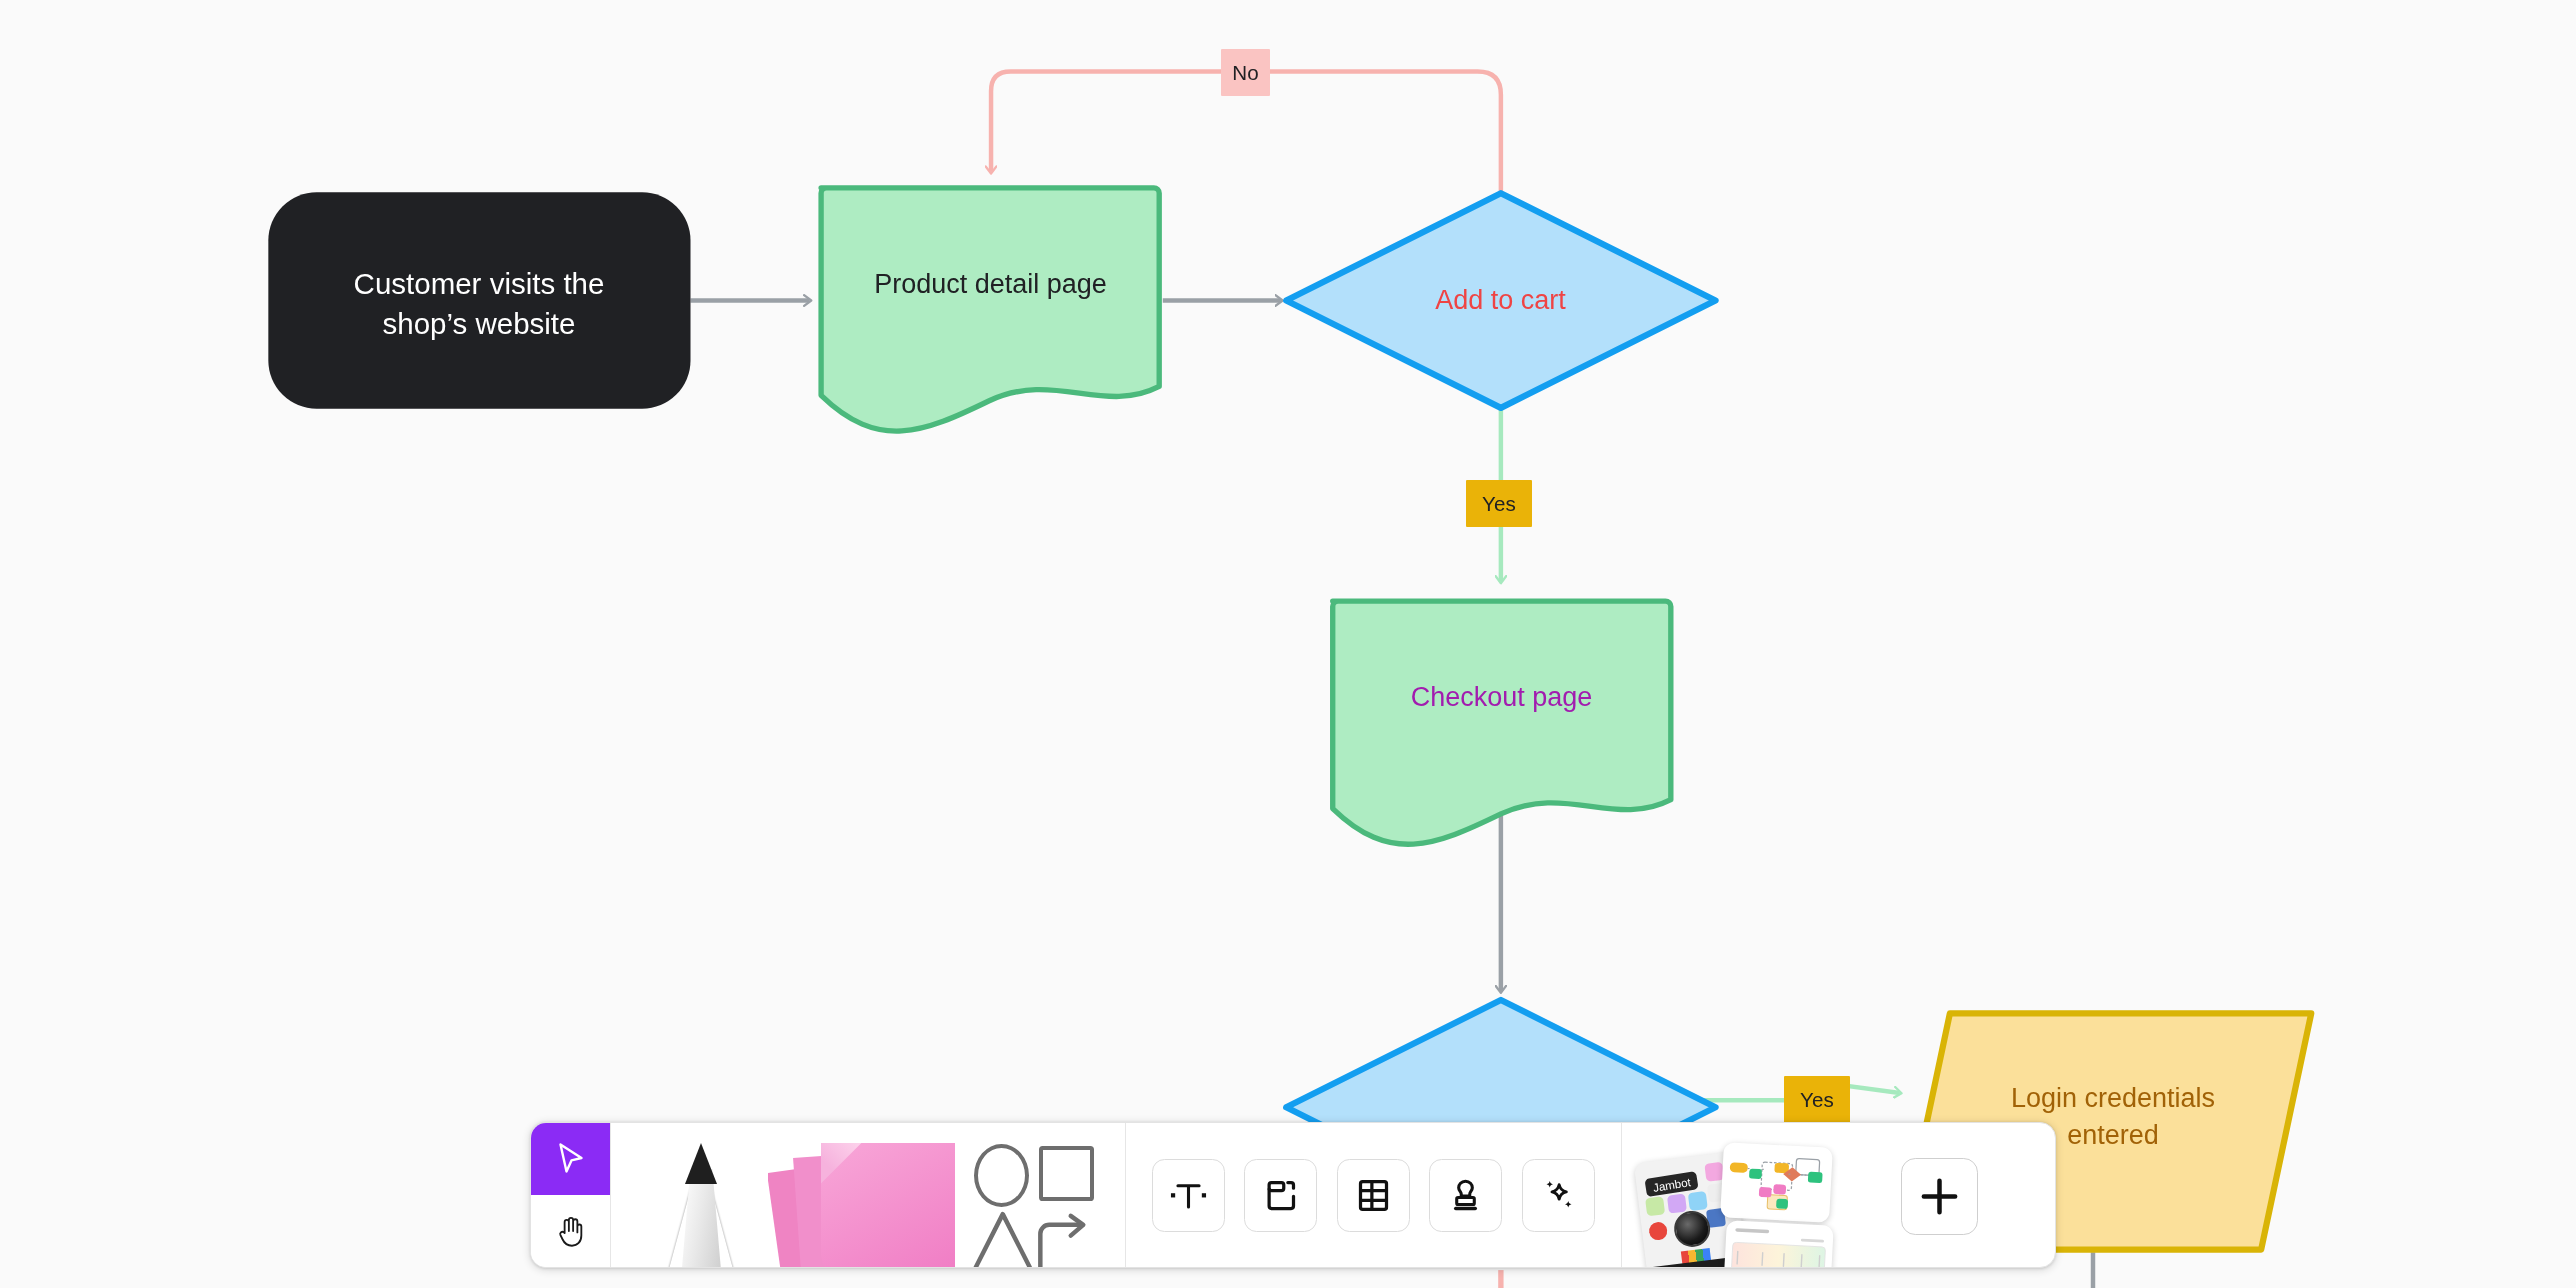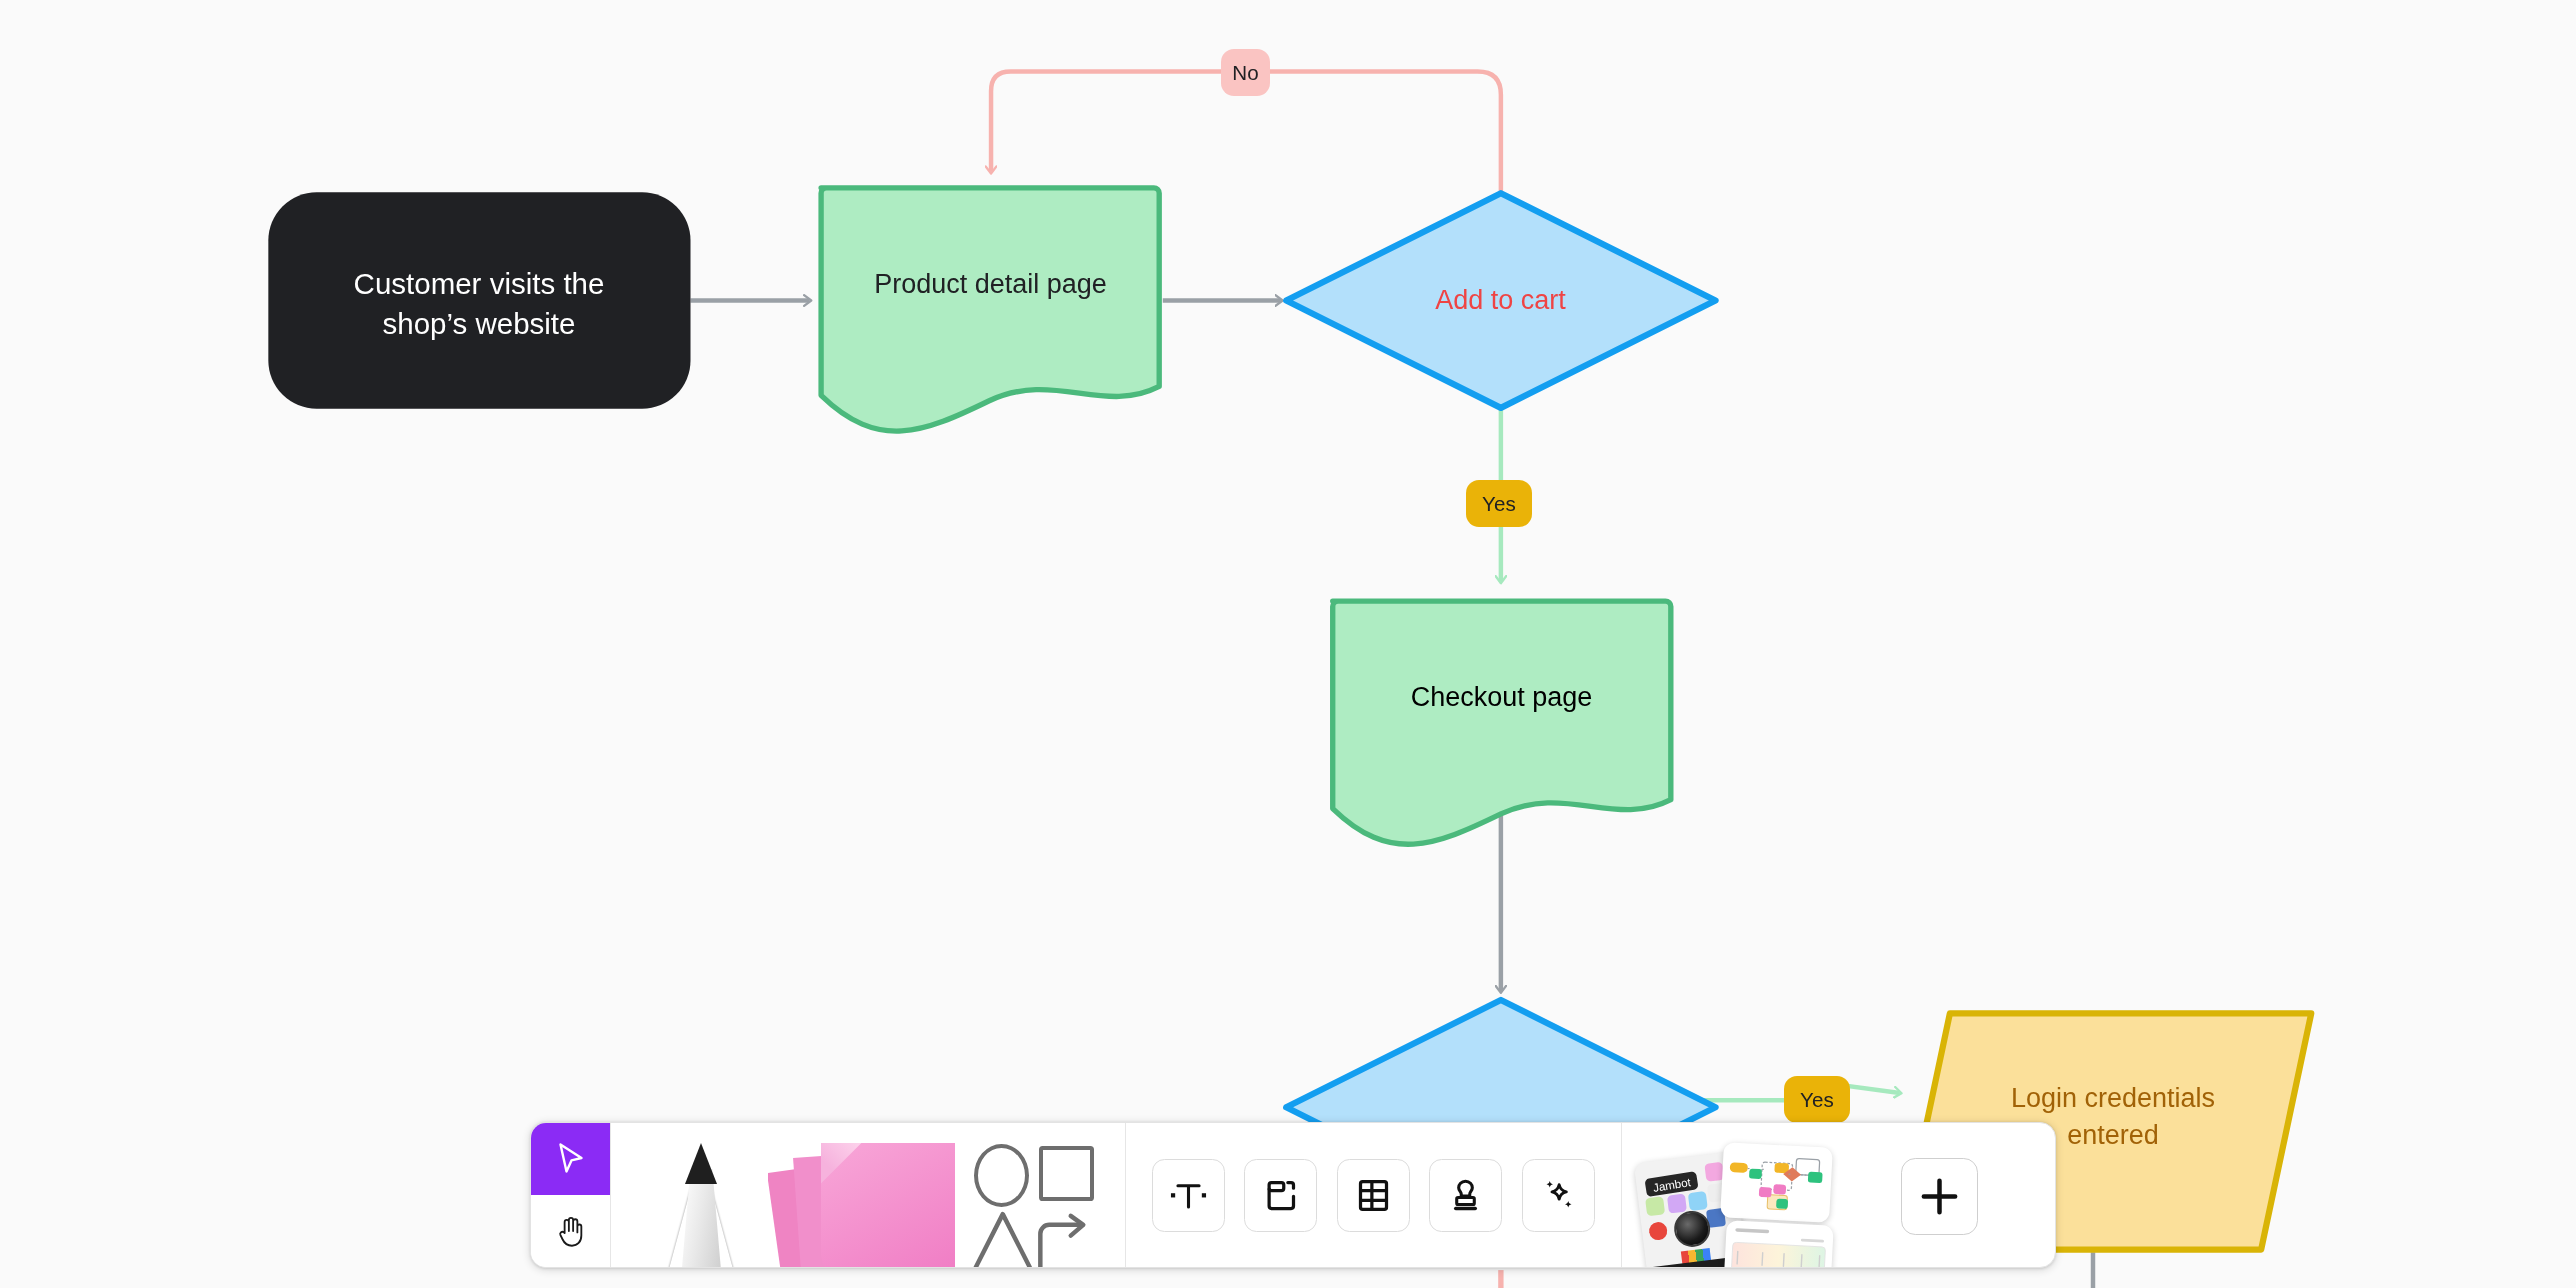--- a/index.html
+++ b/index.html
@@ -28,21 +28,21 @@
     text-align: center;
     line-height: 1.35;
     pointer-events: none;
     white-space: pre-line;
   }
 
   
   .chip {
     position: absolute;
     display: flex; align-items: center; justify-content: center;
-    border-radius: 13px;
+    border-radius: 1px;
     font-size: 20.6px;
     color: #202124;
     letter-spacing: 0.1px;
   }
   .chip.no  { background: #fac4c2; }
   .chip.yes { background: #eab308; }
 
   
   #toolbar {
     position: absolute;
@@ -240,21 +240,21 @@
       <path d="M2180 1133 L2584 1133 L2528 1397 L2124 1397 Z" fill="#fbe09a" stroke="#d9b406" stroke-width="7" stroke-linejoin="round"></path>
     </svg>
 
     <div class="node-label" style="left:268px; top:192px; width:422px; height:224px; color:#ffffff; font-size:29.5px;">Customer visits the
 shop’s website</div>
 
     <div class="node-label" style="left:816px; top:195px; width:349px; height:179px; color:#202124; font-size:27px;">Product detail page</div>
 
     <div class="node-label" style="left:1286px; top:193px; width:429px; height:215px; color:#ef4444; font-size:27px;">Add to cart</div>
 
-    <div class="node-label" style="left:1327px; top:608px; width:349px; height:179px; color:#000000; font-size:27px;">Checkout page</div>
+    <div class="node-label" style="left:1327px; top:608px; width:349px; height:179px; color:#a21caf; font-size:27px;">Checkout page</div>
 
 
     <div class="node-label" style="left:1925px; top:1027px; width:376px; height:179px; color:#a16207; font-size:27px;">Login credentials
 entered</div>
 
     <div class="chip no" style="left:1221px; top:49px; width:49px; height:47px;">No</div>
 
     <div class="chip yes" style="left:1466px; top:480px; width:66px; height:47px;">Yes</div>
 
     <div class="chip yes" style="left:1784px; top:1076px; width:66px; height:47px;">Yes</div>

